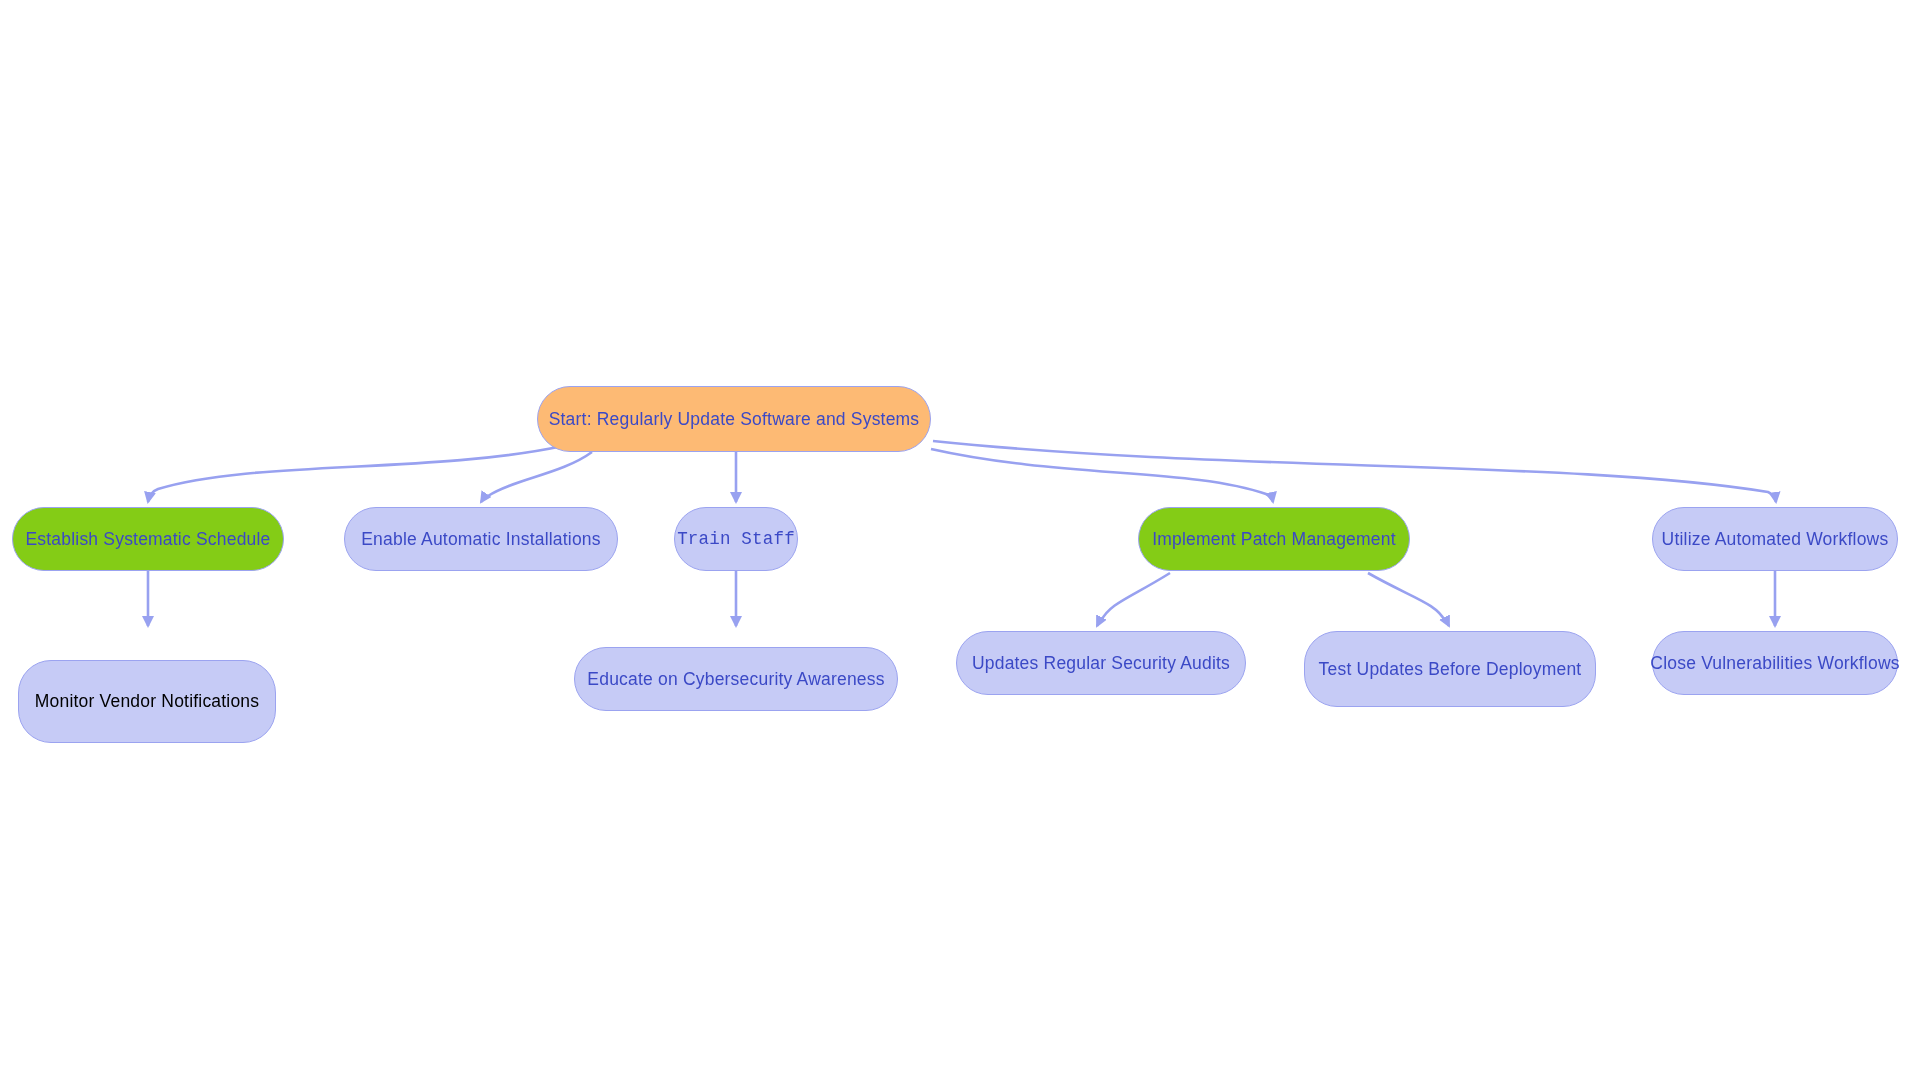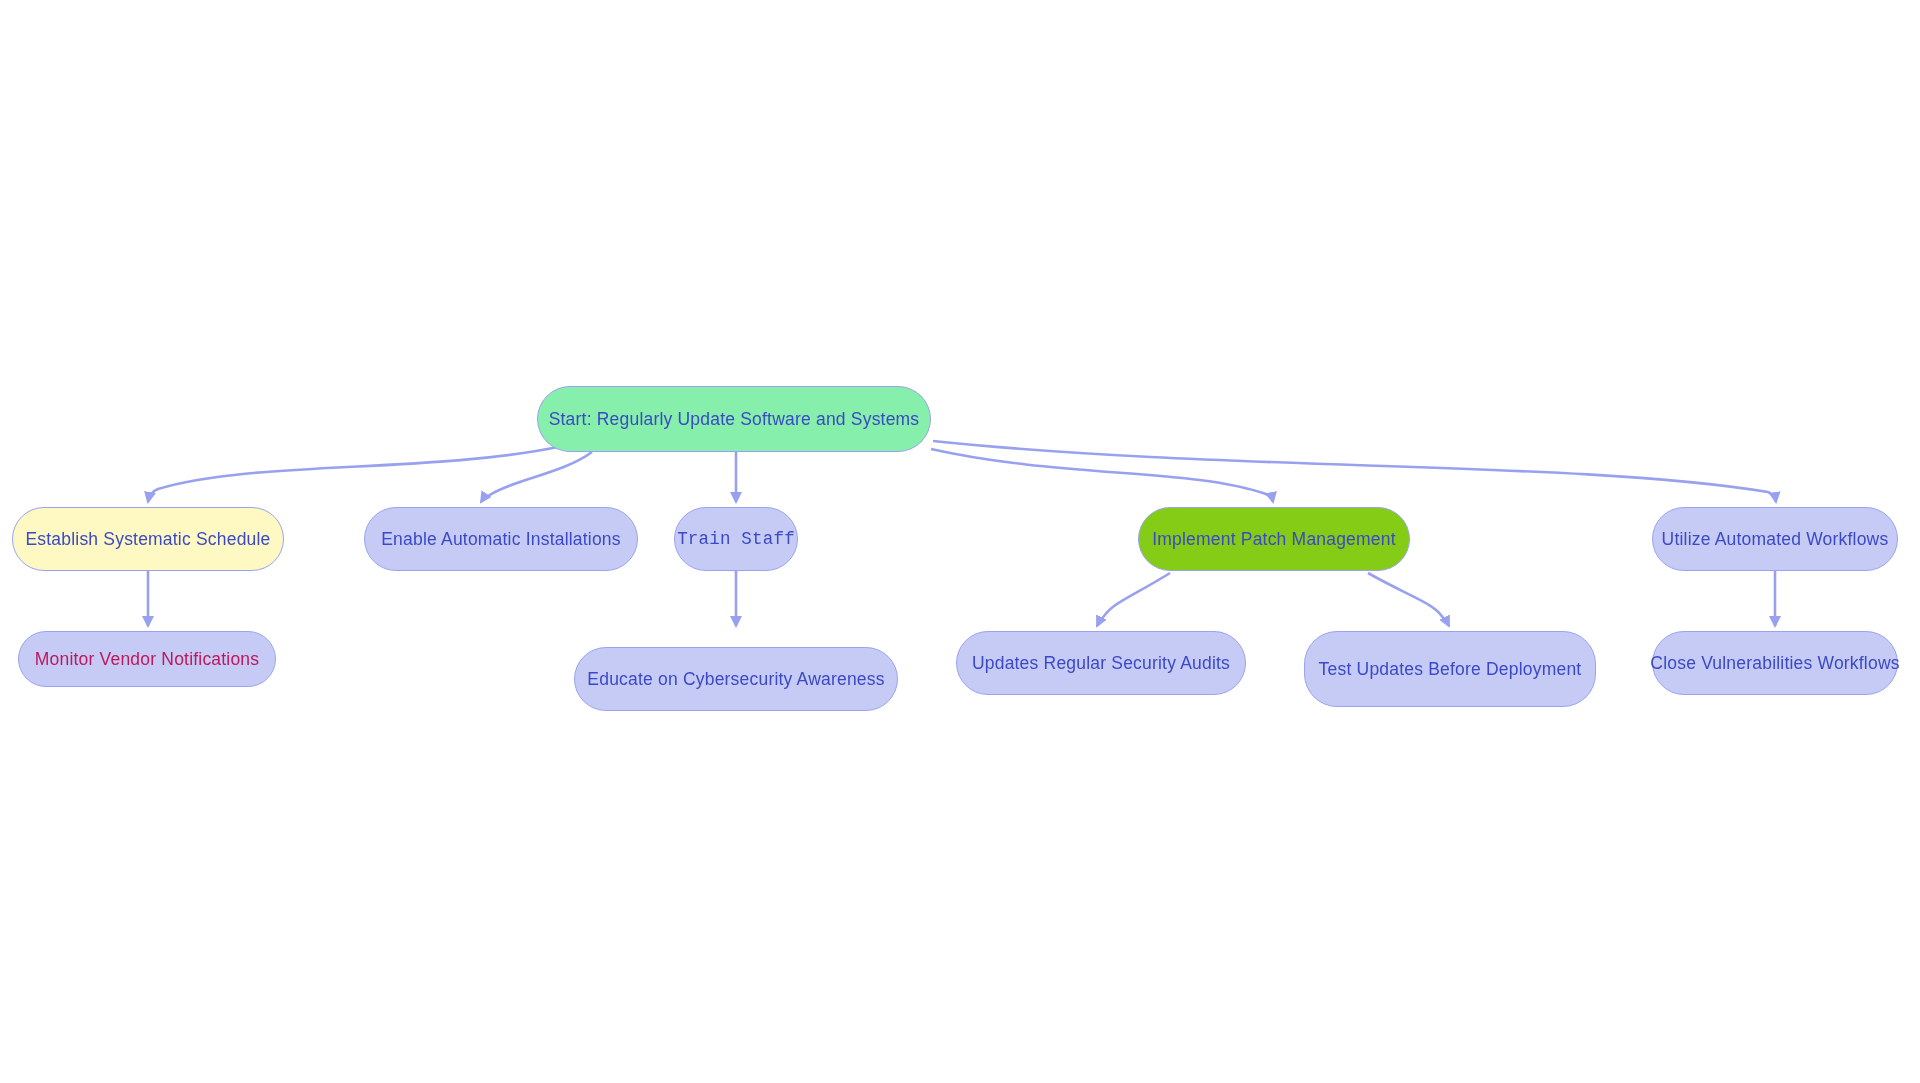--- a/index.html
+++ b/index.html
@@ -61,39 +61,39 @@
         <path d="M 931,449 C 1060,478 1192,468 1266,494 Q 1272,497 1273,502" fill="none" stroke="#98a1f0" stroke-width="2.6" marker-end="url(#arrowhead)"></path>
         <path d="M 933,441 C 1230,472 1572,460 1768,492 Q 1775,495 1776,502" fill="none" stroke="#98a1f0" stroke-width="2.6" marker-end="url(#arrowhead)"></path>
         <path d="M 148,571 L 148,626" fill="none" stroke="#98a1f0" stroke-width="2.6" marker-end="url(#arrowhead)"></path>
         <path d="M 736,571 L 736,626" fill="none" stroke="#98a1f0" stroke-width="2.6" marker-end="url(#arrowhead)"></path>
         <path d="M 1170,573 C 1130,598 1110,603 1101,621 Q 1098,624 1097,626" fill="none" stroke="#98a1f0" stroke-width="2.6" marker-end="url(#arrowhead)"></path>
         <path d="M 1368,573 C 1412,598 1436,603 1445,621 Q 1448,624 1449,626" fill="none" stroke="#98a1f0" stroke-width="2.6" marker-end="url(#arrowhead)"></path>
         <path d="M 1775,571 L 1775,626" fill="none" stroke="#98a1f0" stroke-width="2.6" marker-end="url(#arrowhead)"></path>
       </g>
   </svg>
   <div id="node-layer">
-      <div class="node" style="left: 537px; top: 386px; width: 394px; height: 66px; background: #86efac; border-color: rgb(155, 163, 240); color: rgb(59, 73, 198);">
+      <div class="node" style="left: 537px; top: 386px; width: 394px; height: 66px; background: #fdba74; border-color: rgb(155, 163, 240); color: rgb(59, 73, 198);">
         <span>Start: Regularly Update Software and Systems</span>
       </div>
-      <div class="node" style="left: 12px; top: 507px; width: 272px; height: 64px; background: #fef9c3; border-color: rgb(155, 163, 240); color: rgb(59, 73, 198);">
+      <div class="node" style="left: 12px; top: 507px; width: 272px; height: 64px; background: #84cc16; border-color: rgb(155, 163, 240); color: rgb(59, 73, 198);">
         <span>Establish Systematic Schedule</span>
       </div>
-      <div class="node" style="left: 364px; top: 507px; width: 274px; height: 64px; background: rgb(198, 203, 246); border-color: rgb(155, 163, 240); color: rgb(59, 73, 198); text-align: center;">
+      <div class="node" style="left: 344px; top: 507px; width: 274px; height: 64px; background: rgb(198, 203, 246); border-color: rgb(155, 163, 240); color: rgb(59, 73, 198); text-align: center;">
         <span>Enable Automatic Installations</span>
       </div>
       <div class="node" style="left: 674px; top: 507px; width: 124px; height: 64px; background: rgb(198, 203, 246); border-color: rgb(155, 163, 240); color: rgb(59, 73, 198); font-family: Liberation Mono, monospace;">
         <span>Train Staff</span>
       </div>
       <div class="node" style="left: 1138px; top: 507px; width: 272px; height: 64px; background: #84cc16; border-color: rgb(155, 163, 240); color: rgb(59, 73, 198);">
         <span>Implement Patch Management</span>
       </div>
       <div class="node" style="left: 1652px; top: 507px; width: 246px; height: 64px; background: rgb(198, 203, 246); border-color: rgb(155, 163, 240); color: rgb(59, 73, 198); text-align: center;">
         <span>Utilize Automated Workflows</span>
       </div>
-      <div class="node" style="left: 18px; top: 631px; width: 258px; height: 56px; background: rgb(198, 203, 246); border-color: rgb(155, 163, 240); color: #be185d;">
+      <div class="node" style="left: 18px; top: 660px; width: 258px; height: 83px; background: rgb(198, 203, 246); border-color: rgb(155, 163, 240); color: #000000;">
         <span>Monitor Vendor Notifications</span>
       </div>
       <div class="node" style="left: 574px; top: 631px; width: 324px; height: 64px; background: rgb(198, 203, 246); border-color: rgb(155, 163, 240); color: rgb(59, 73, 198); margin-top: 16px;">
         <span>Educate on Cybersecurity Awareness</span>
       </div>
       <div class="node" style="left: 956px; top: 631px; width: 290px; height: 64px; background: rgb(198, 203, 246); border-color: rgb(155, 163, 240); color: rgb(59, 73, 198);">
         <span>Updates Regular Security Audits</span>
       </div>
       <div class="node" style="left: 1304px; top: 631px; width: 292px; height: 76px; background: rgb(198, 203, 246); border-color: rgb(155, 163, 240); color: rgb(59, 73, 198);">
         <span>Test Updates Before Deployment</span>

